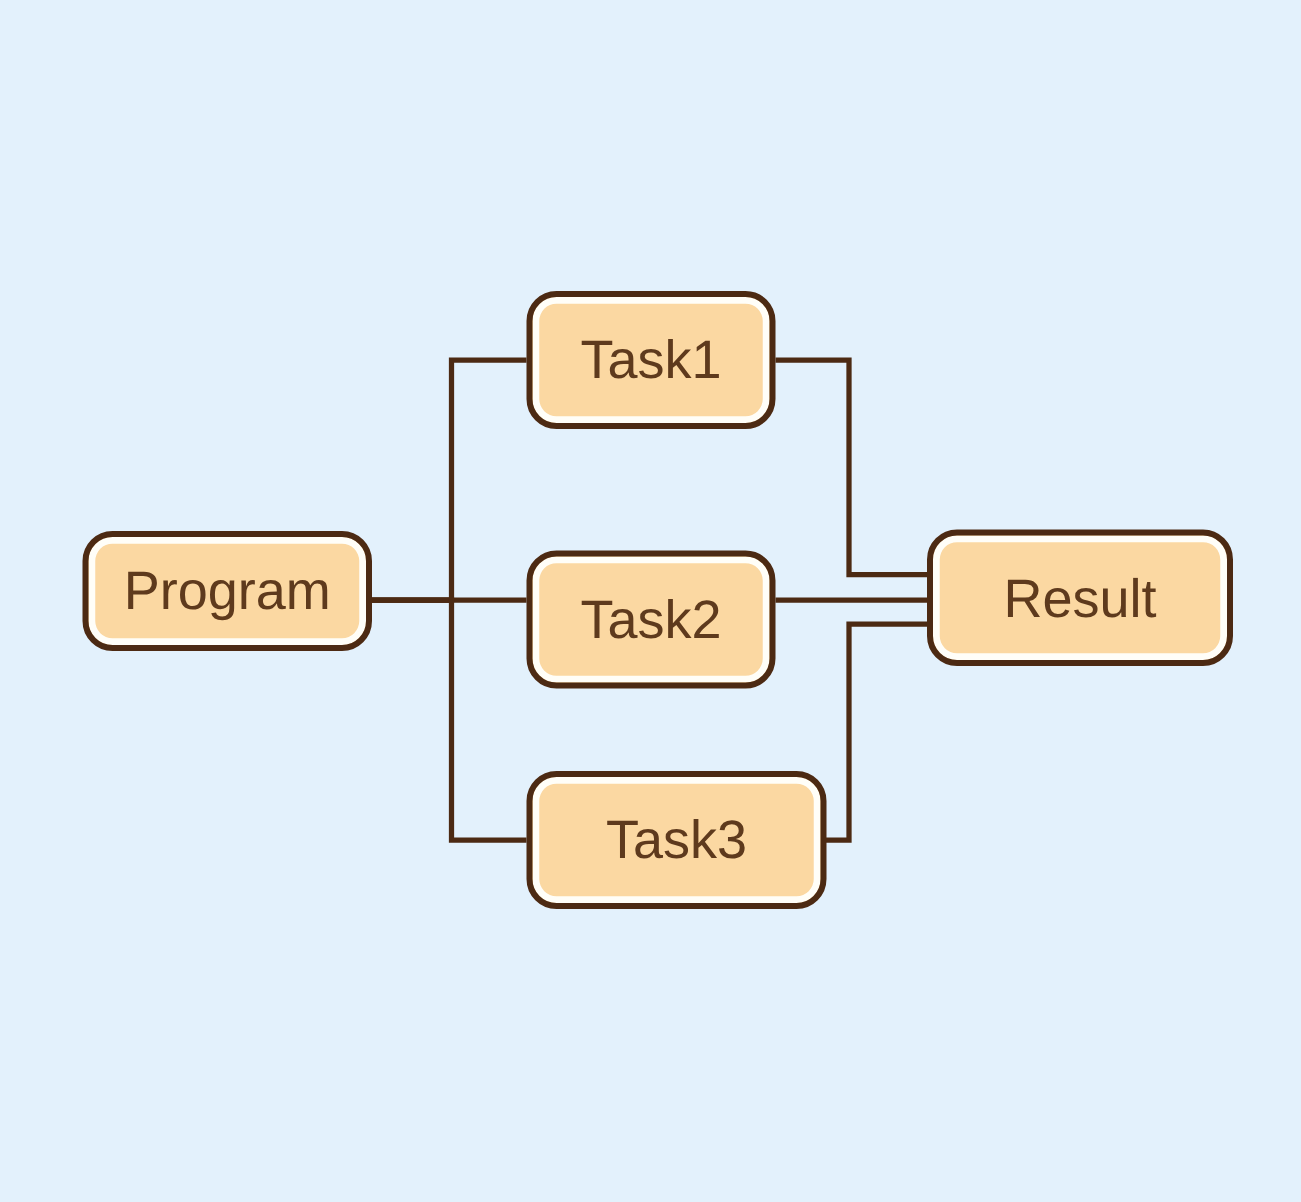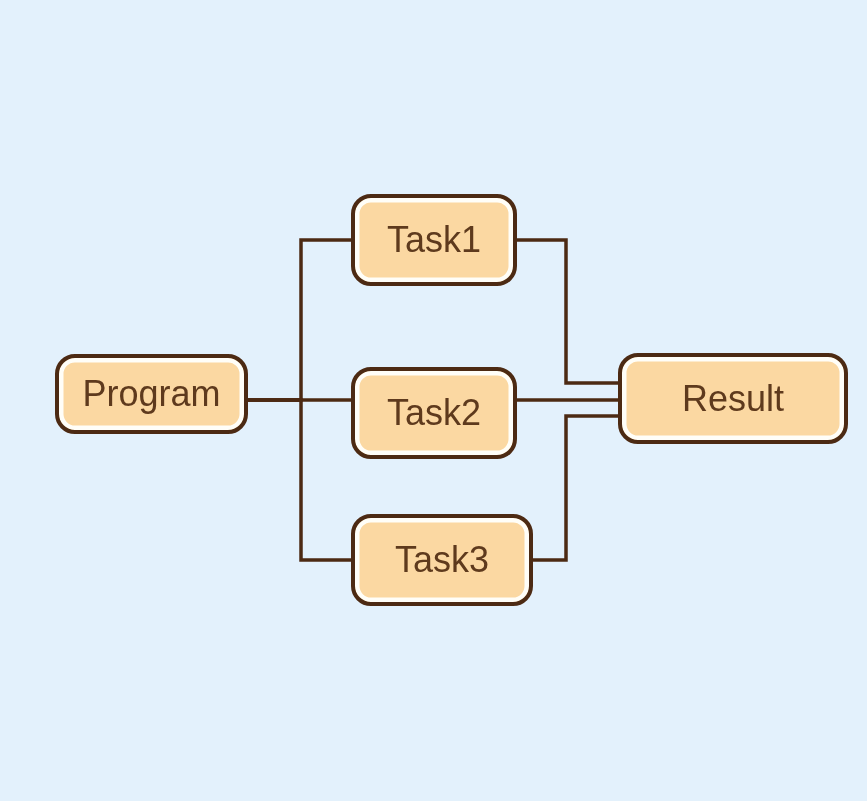--- a/index.html
+++ b/index.html
@@ -62,20 +62,20 @@
   <div id="nodes">
       <div class="node" style="left: 55px; top: 354px; width: 193px; height: 80px;">
         <span>Program</span>
       </div>
       <div class="node" style="left: 351px; top: 194px; width: 166px; height: 92px;">
         <span>Task1</span>
       </div>
       <div class="node" style="left: 351px; top: 354px; width: 166px; height: 92px; margin-top: 13px;">
         <span>Task2</span>
       </div>
-      <div class="node" style="left: 351px; top: 514px; width: 182px; height: 92px;">
+      <div class="node" style="left: 351px; top: 514px; width: 200px; height: 92px;">
         <span>Task3</span>
       </div>
-      <div class="node" style="left: 618px; top: 353px; width: 230px; height: 91px;">
+      <div class="node" style="left: 618px; top: 353px; width: 204px; height: 91px;">
         <span>Result</span>
       </div>
     </div>
 </div>
 
 </body></html>

